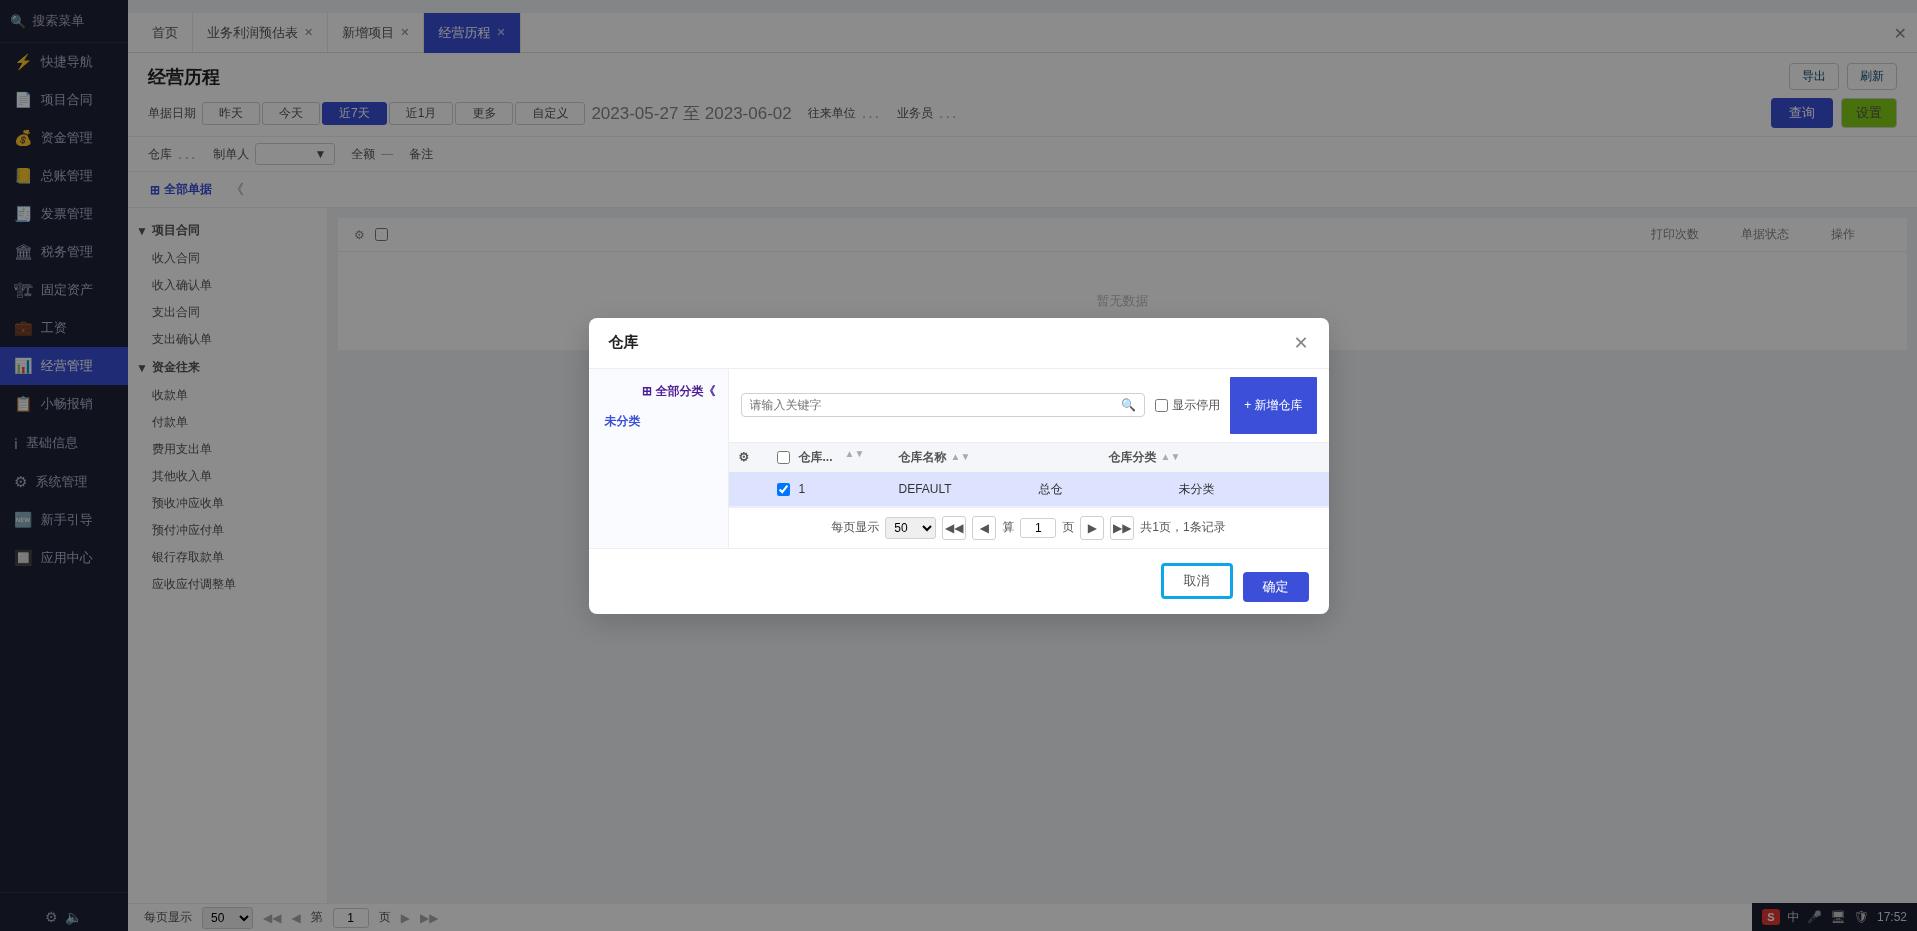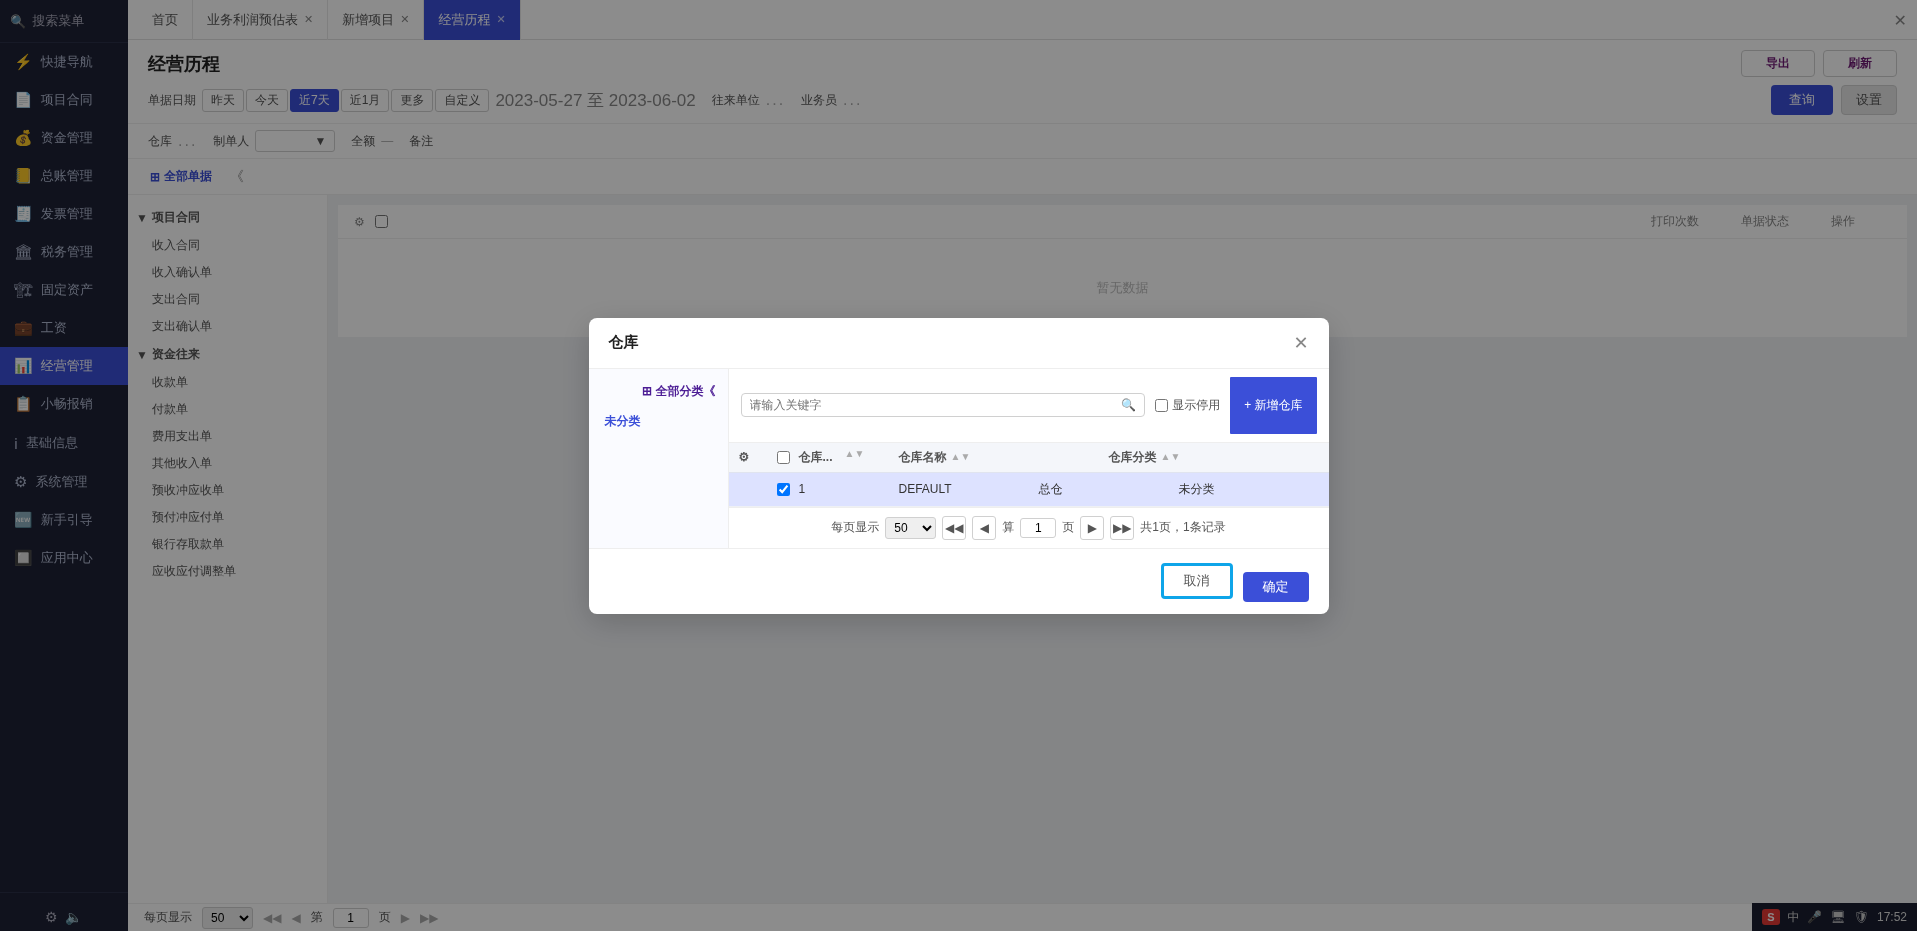--- a/index.html
+++ b/index.html
@@ -20,50 +20,50 @@
     .sidebar-bottom { margin-top: auto; border-top: 1px solid #2a3048; }
     .sidebar-bottom .sidebar-item { font-size: 12px; }
 
     
     .main-area {
       margin-left: 128px; height: 100%; display: flex; flex-direction: column;
     }
 
     
     .tab-bar {
-      background: #fff; display: flex; align-items: center; border-bottom: 1px solid #e0e0e0; height: 40px; padding: 0 10px; position: relative;
+      background: #fff; display: flex; align-items: center; border-bottom: 1px solid #e0e0e0; height: 40px; padding: 0 10px; position: relative; margin-top: 13px;
     }
     .tab {
       display: flex; align-items: center; padding: 0 14px; height: 40px; cursor: pointer; font-size: 13px; color: #555; border-right: 1px solid #e8e8e8; gap: 6px;
     }
     .tab.active { background: #3b4fd8; color: #fff; border-radius: 0; }
     .tab .close-x { font-size: 11px; opacity: 0.7; }
     .tab-close-btn { position: absolute; right: 10px; top: 50%; transform: translateY(-50%); cursor: pointer; color: #888; font-size: 16px; }
 
     
     .page-header {
       padding: 10px 20px 0; background: #fff; display: flex; align-items: center; justify-content: space-between;
     }
     .page-title { font-size: 18px; font-weight: bold; color: #222; }
     .page-actions { display: flex; gap: 8px; }
-    .btn-export, .btn-refresh { background: none; border: 1px solid #d0d0d0; padding: 4px 24px; border-radius: 4px; cursor: pointer; color: #701a75; font-size: 12px; display: flex; align-items: center; gap: 4px; font-weight: bold; }
+    .btn-export, .btn-refresh { background: none; border: 1px solid #d0d0d0; padding: 4px 12px; border-radius: 4px; cursor: pointer; color: #0c4a6e; font-size: 12px; display: flex; align-items: center; gap: 4px; }
 
     
     .filter-bar {
       background: #fff; padding: 8px 20px; border-bottom: 1px solid #eee; display: flex; align-items: center; gap: 16px; flex-wrap: wrap;
     }
     .filter-group { display: flex; align-items: center; gap: 6px; }
     .filter-label { color: #555; font-size: 12px; white-space: nowrap; }
     .date-buttons { display: flex; gap: 2px; }
-    .date-btn { padding: 2px 8px; border: 1px solid #d0d0d0; border-radius: 3px; cursor: pointer; font-size: 12px; color: #555; background: #fff; }
+    .date-btn { padding: 2px 16px; border: 1px solid #d0d0d0; border-radius: 3px; cursor: pointer; font-size: 12px; color: #555; background: #fff; }
     .date-btn.active { background: #3b4fd8; color: #fff; border-color: #3b4fd8; }
     .date-range { color: #888; font-size: 17px; }
     .filter-dots { color: #aaa; cursor: pointer; font-size: 16px; letter-spacing: 2px; }
     .btn-query { background: #3b4fd8; color: #fff; border: none; padding: 5px 18px; border-radius: 4px; cursor: pointer; font-size: 13px; }
-    .btn-settings { background: #e5e5e5; color: #555; border: 1px solid #d0d0d0; padding: 5px 14px; border-radius: 4px; cursor: pointer; font-size: 13px; }
+    .btn-settings { background: #84cc16; color: #555; border: 1px solid #d0d0d0; padding: 5px 14px; border-radius: 4px; cursor: pointer; font-size: 13px; }
 
     
     .filter-bar2 {
       background: #fff; padding: 6px 20px; border-bottom: 1px solid #eee; display: flex; align-items: center; gap: 16px;
     }
     .select-box { border: 1px solid #d0d0d0; border-radius: 3px; padding: 3px 8px; font-size: 12px; color: #555; background: #fff; min-width: 80px; cursor: pointer; display: flex; align-items: center; justify-content: space-between; }
     .dash-label { color: #aaa; }
 
     
     .sub-nav { background: #fff; display: flex; align-items: center; padding: 0 10px; border-bottom: 1px solid #eee; height: 36px; gap: 2px; }

